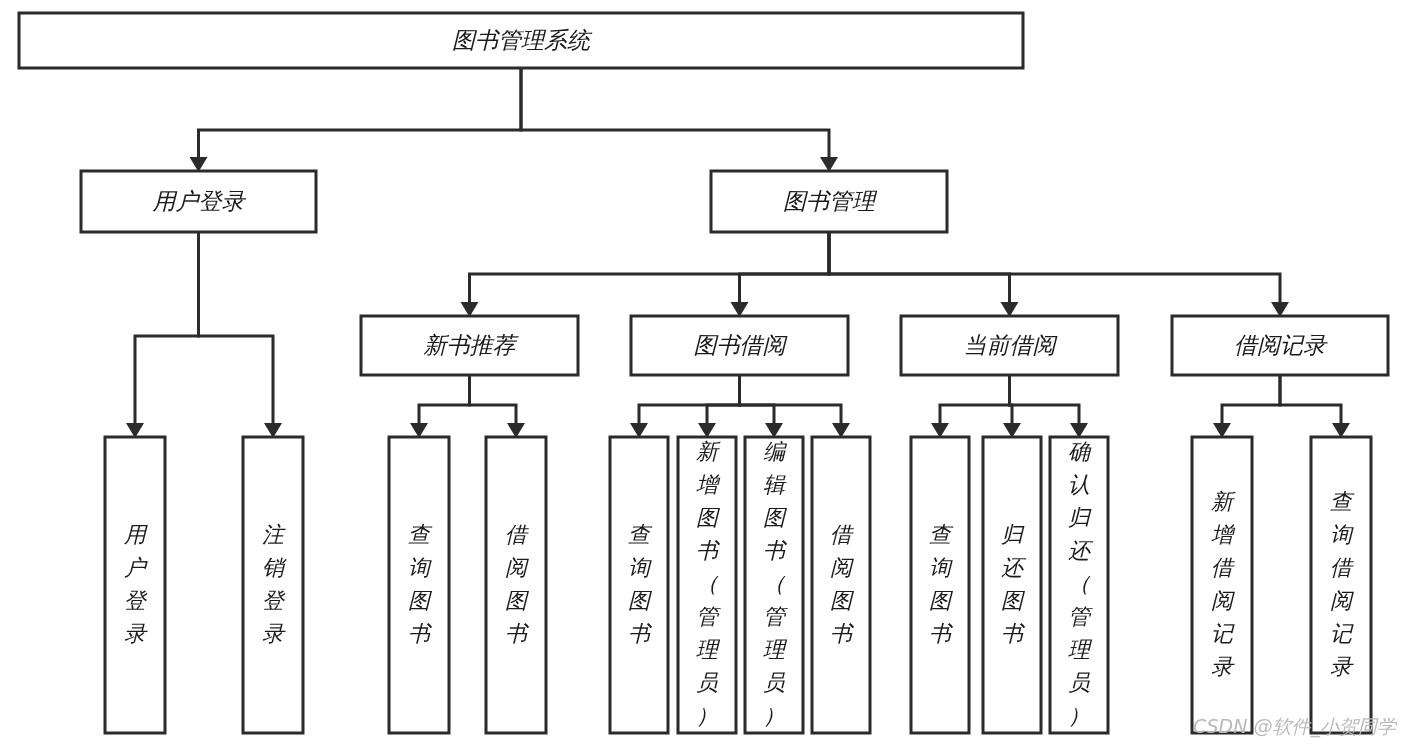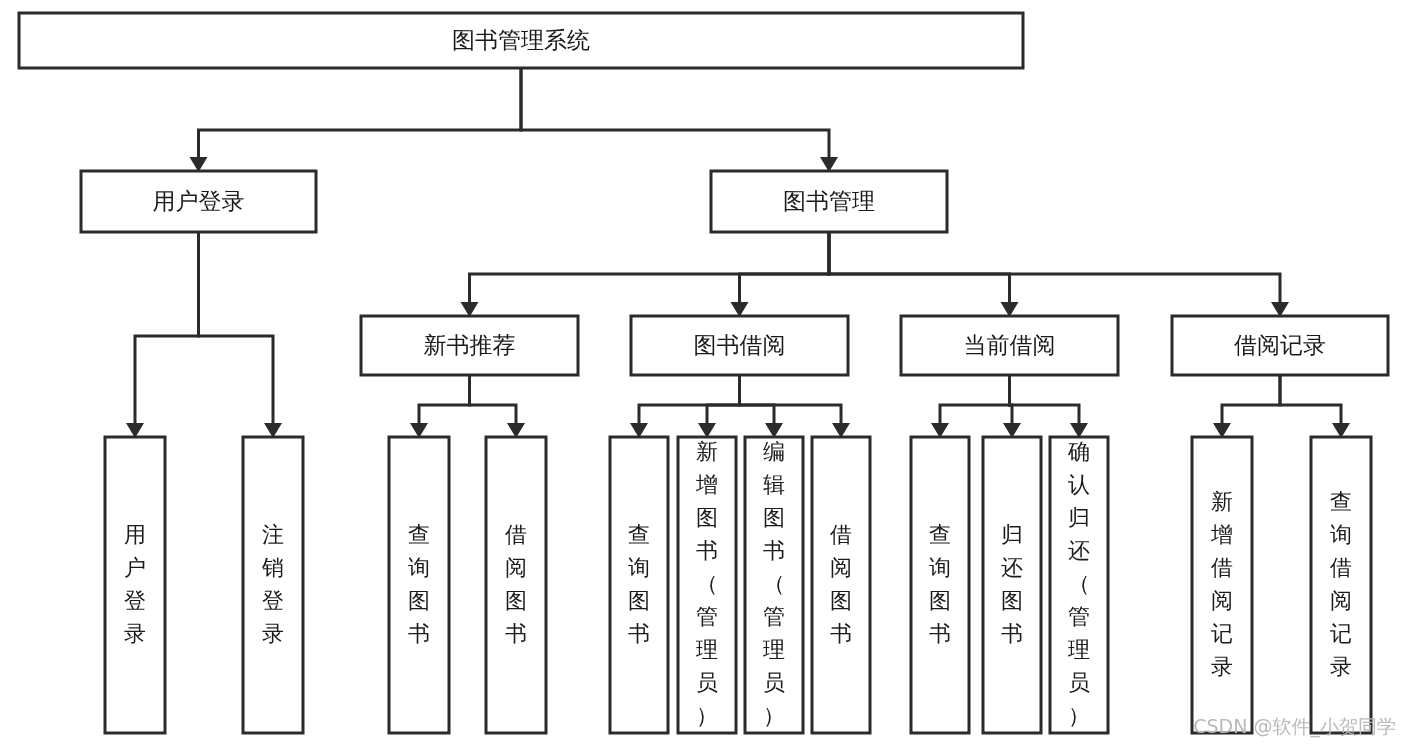--- a/index.html
+++ b/index.html
@@ -14,20 +14,21 @@
     position: relative;
     overflow: hidden;
     font-family: "DejaVu Sans", "Liberation Sans", sans-serif;
   }
   #diagram-root {
     position: absolute;
     left: 0;
     top: 0;
     width: 1278px;
     height: 747px;
+    font-style: italic;
   }
   svg.tree-canvas {
     display: block;
     width: 1405px;
     height: 747px;
     background: #ffffff;
   }
   .node-box {
     fill: #ffffff;
     stroke: #2b2b2b;

